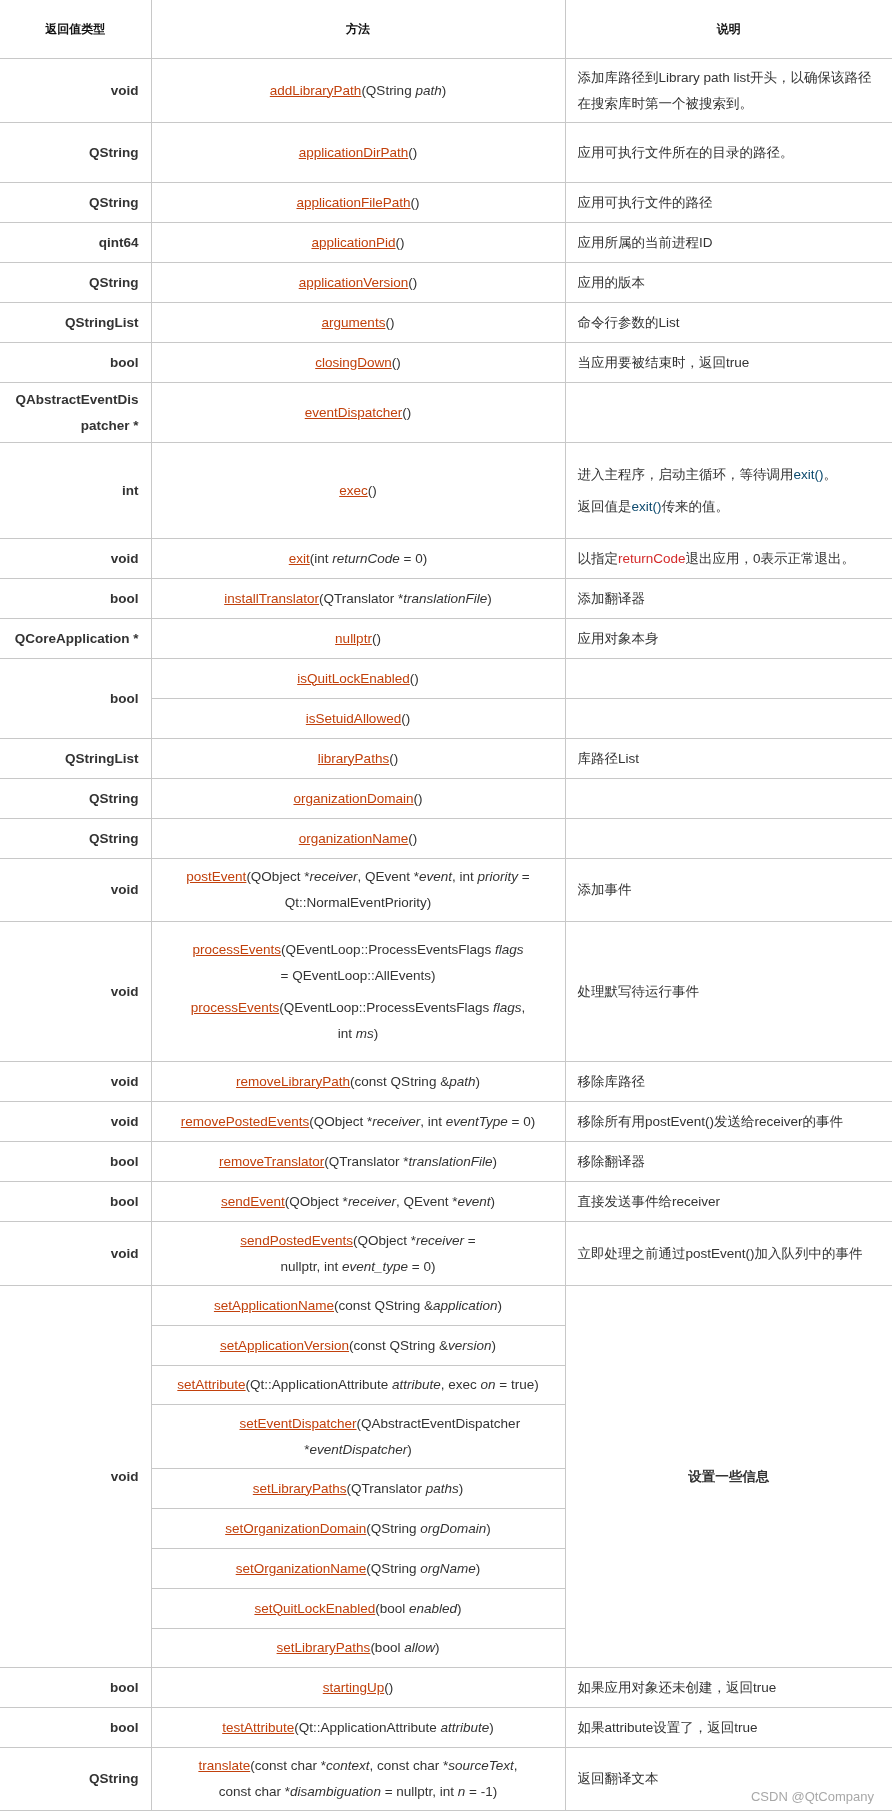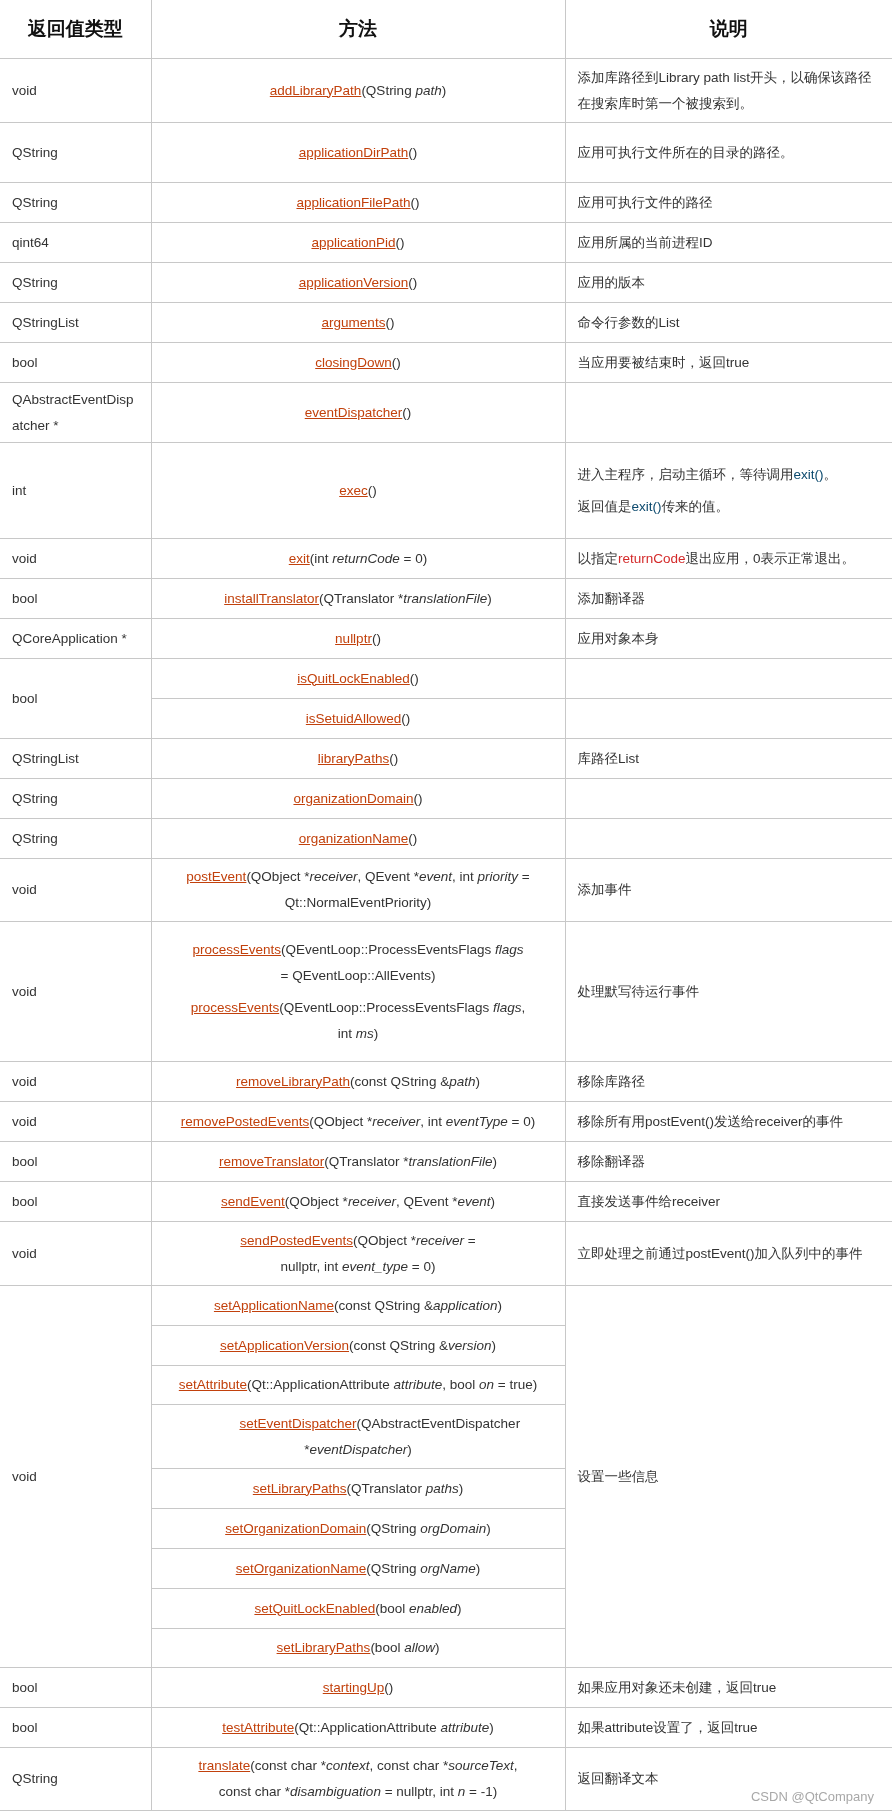--- a/index.html
+++ b/index.html
@@ -2,26 +2,26 @@
 <html><head>
 <meta charset="utf-8">
 <style>
   html, body { margin: 0; padding: 0; background: #ffffff; }
   body { width: 892px; height: 1813px; overflow: hidden; position: relative;
          font-family: "Liberation Sans", "DejaVu Sans", sans-serif; color: #333333; }
   table.api { border-collapse: collapse; width: 892px; table-layout: fixed; font-size: 13.5px; }
   table.api td, table.api th { border: 1px solid #c8c8c8; padding: 0 12px; line-height: 26px; vertical-align: middle; }
   table.api tr > :first-child { border-left: none; }
   table.api tr > :last-child { border-right: none; }
-  table.api thead th { border-top: none; height: 58px; font-weight: bold; font-size: 19px; color: #111; text-align: center; }
+  table.api thead th { border-top: none; height: 58px; font-weight: bold; font-size: 12px; color: #111; text-align: center; }
   col.c1 { width: 151px; } col.c2 { width: 414px; } col.c3 { width: 327px; }
-  td.ret { text-align: left; padding: 0 6px; word-break: break-all; }
+  td.ret { text-align: right; padding: 0 6px; word-break: break-all; font-weight: bold; }
   td.meth { text-align: center; }
   td.desc { text-align: left; padding-left: 14px; }
-  td.desc.center { text-align: left; }
+  td.desc.center { text-align: center; font-weight: bold; }
   .fn { text-decoration: underline; color: #c2410c; cursor: pointer; }
   .arg { font-style: italic; text-align: right; }
   .blue { color: #0c4a6e; }
   .red { color: #d42a2a; }
   .pline { display: block; margin: 6px 0; }
   .watermark { position: absolute; right: 18px; top: 1789px; font-size: 13px; color: #a8a8a8; }
 </style>
 </head>
 <body>
 
@@ -175,21 +175,21 @@
 
     <tr style="height:40px">
       <td class="ret" rowspan="9">void</td>
       <td class="meth"><span class="fn">setApplicationName</span><span>(const QString &amp;</span><span class="arg">application</span><span>)</span></td>
       <td class="desc center" rowspan="9">设置一些信息</td>
     </tr>
     <tr style="height:40px">
       <td class="meth"><span class="fn">setApplicationVersion</span><span>(const QString &amp;</span><span class="arg">version</span><span>)</span></td>
     </tr>
     <tr style="height:39px">
-      <td class="meth"><span class="fn">setAttribute</span><span>(Qt::ApplicationAttribute </span><span class="arg">attribute</span><span>, bool </span><span class="arg">on</span><span> = true)</span></td>
+      <td class="meth"><span class="fn">setAttribute</span><span>(Qt::ApplicationAttribute </span><span class="arg">attribute</span><span>, exec </span><span class="arg">on</span><span> = true)</span></td>
     </tr>
     <tr style="height:64px">
       <td class="meth" style="padding:0 88px"><span class="fn">setEventDispatcher</span><span>(QAbstractEventDispatcher *</span><span class="arg">eventDispatcher</span><span>)</span></td>
     </tr>
     <tr style="height:40px">
       <td class="meth"><span class="fn">setLibraryPaths</span><span>(QTranslator </span><span class="arg">paths</span><span>)</span></td>
     </tr>
     <tr style="height:40px">
       <td class="meth"><span class="fn">setOrganizationDomain</span><span>(QString </span><span class="arg">orgDomain</span><span>)</span></td>
     </tr>

